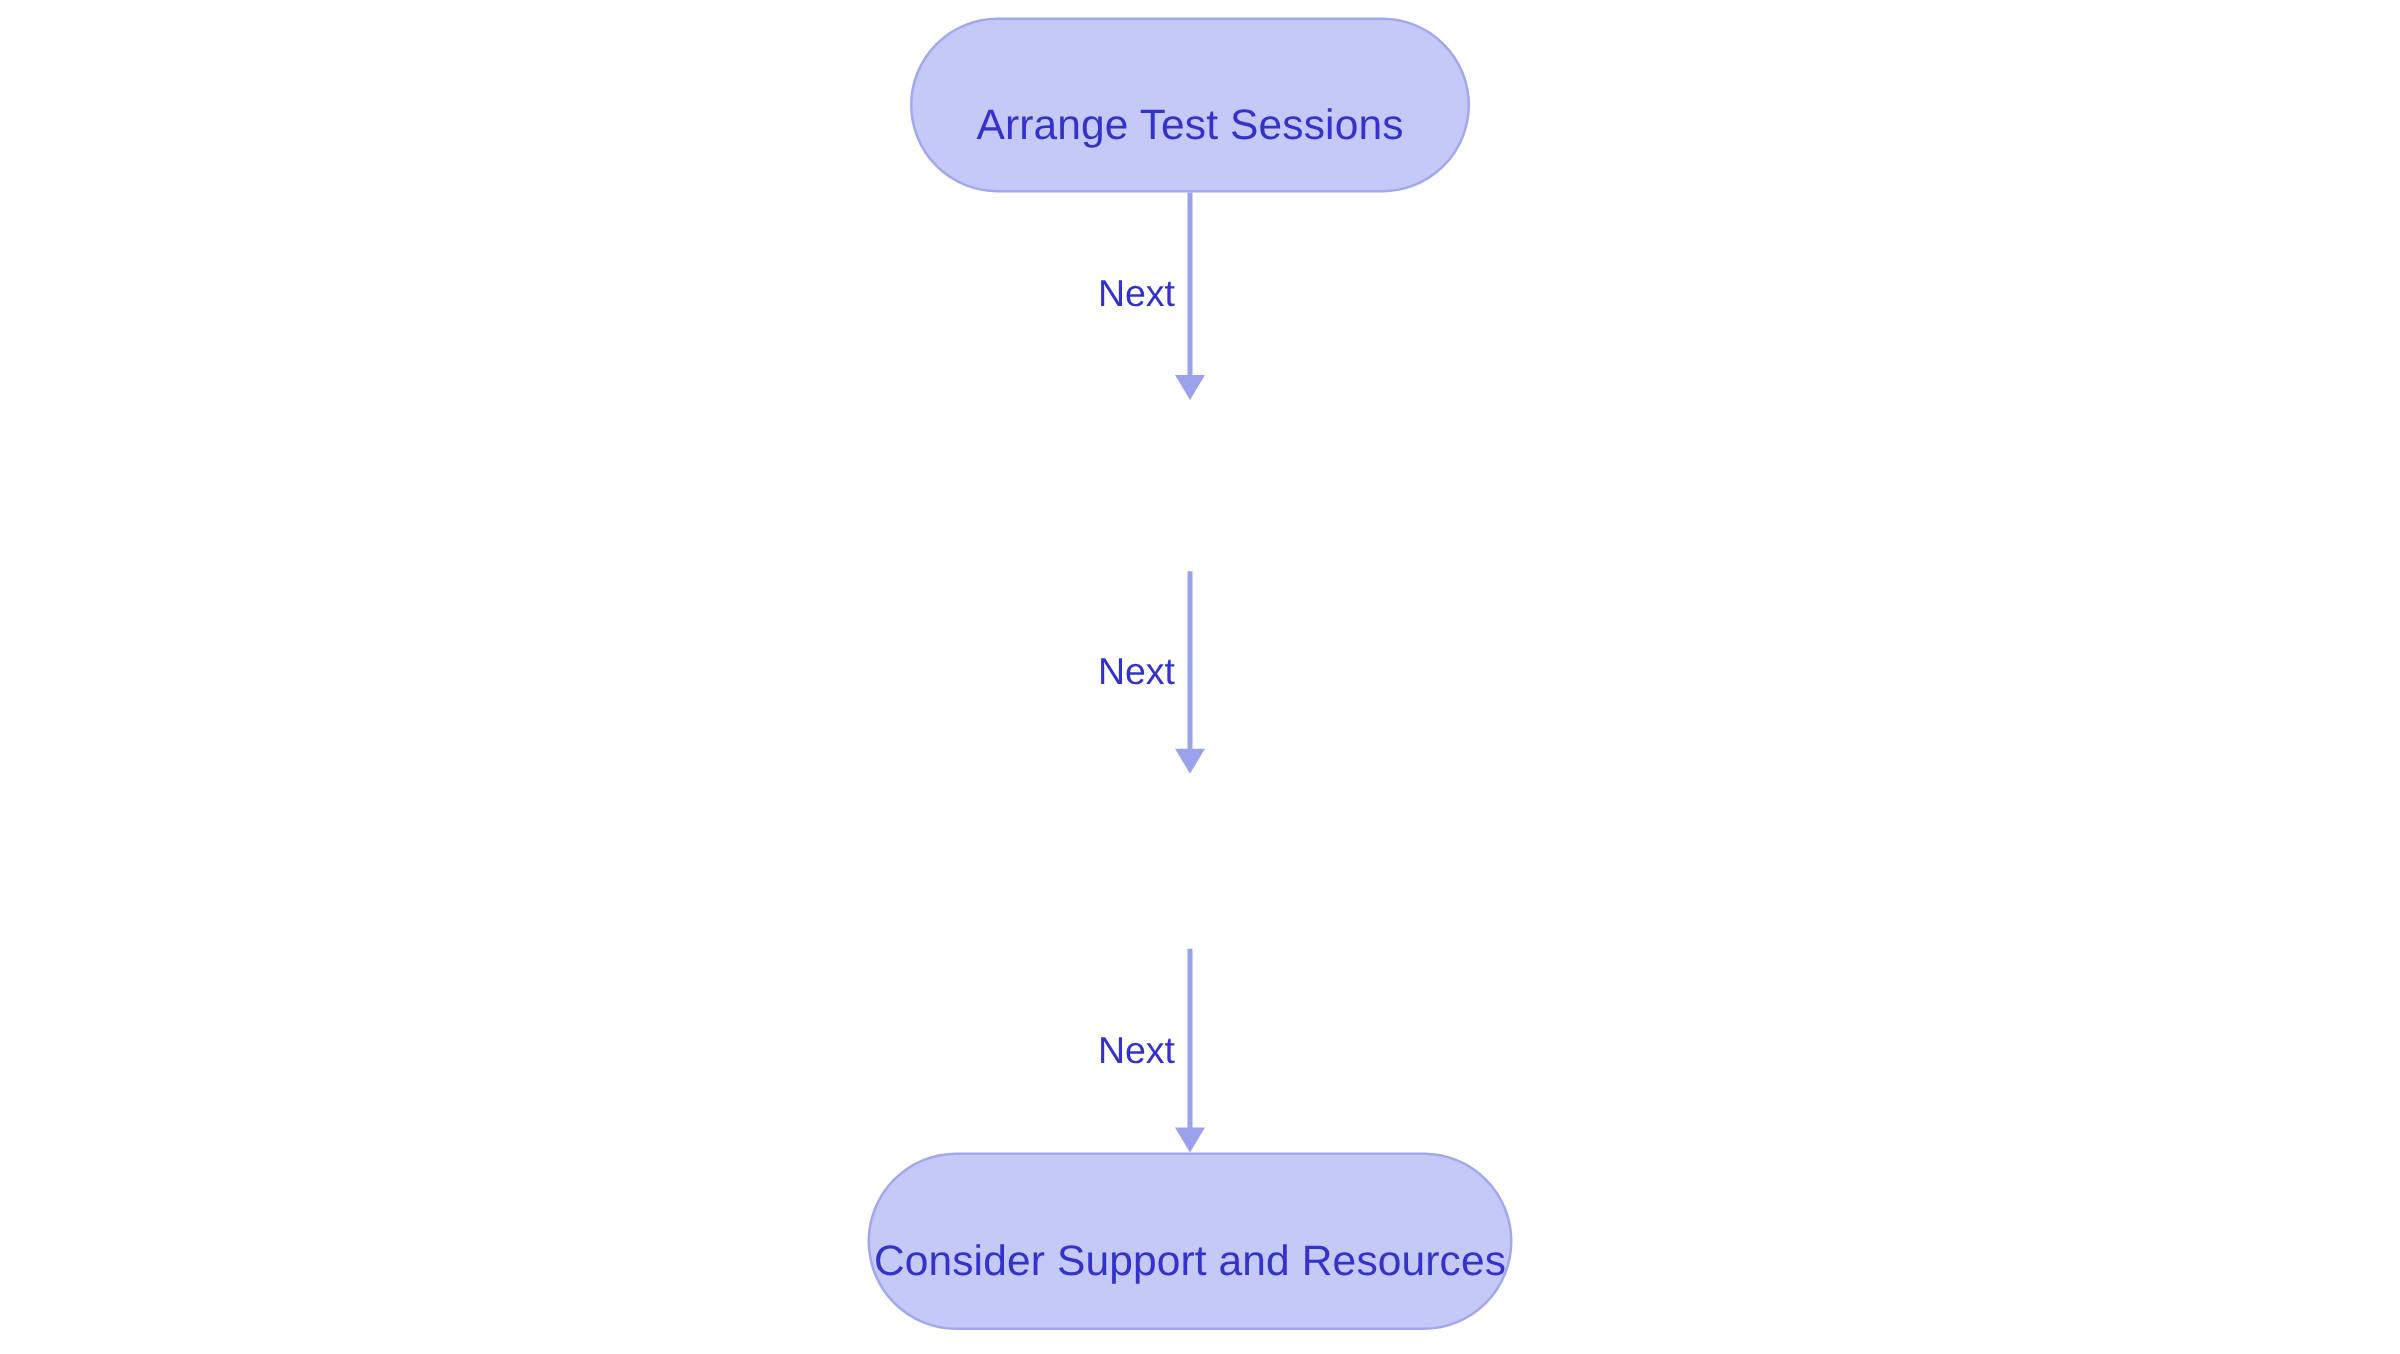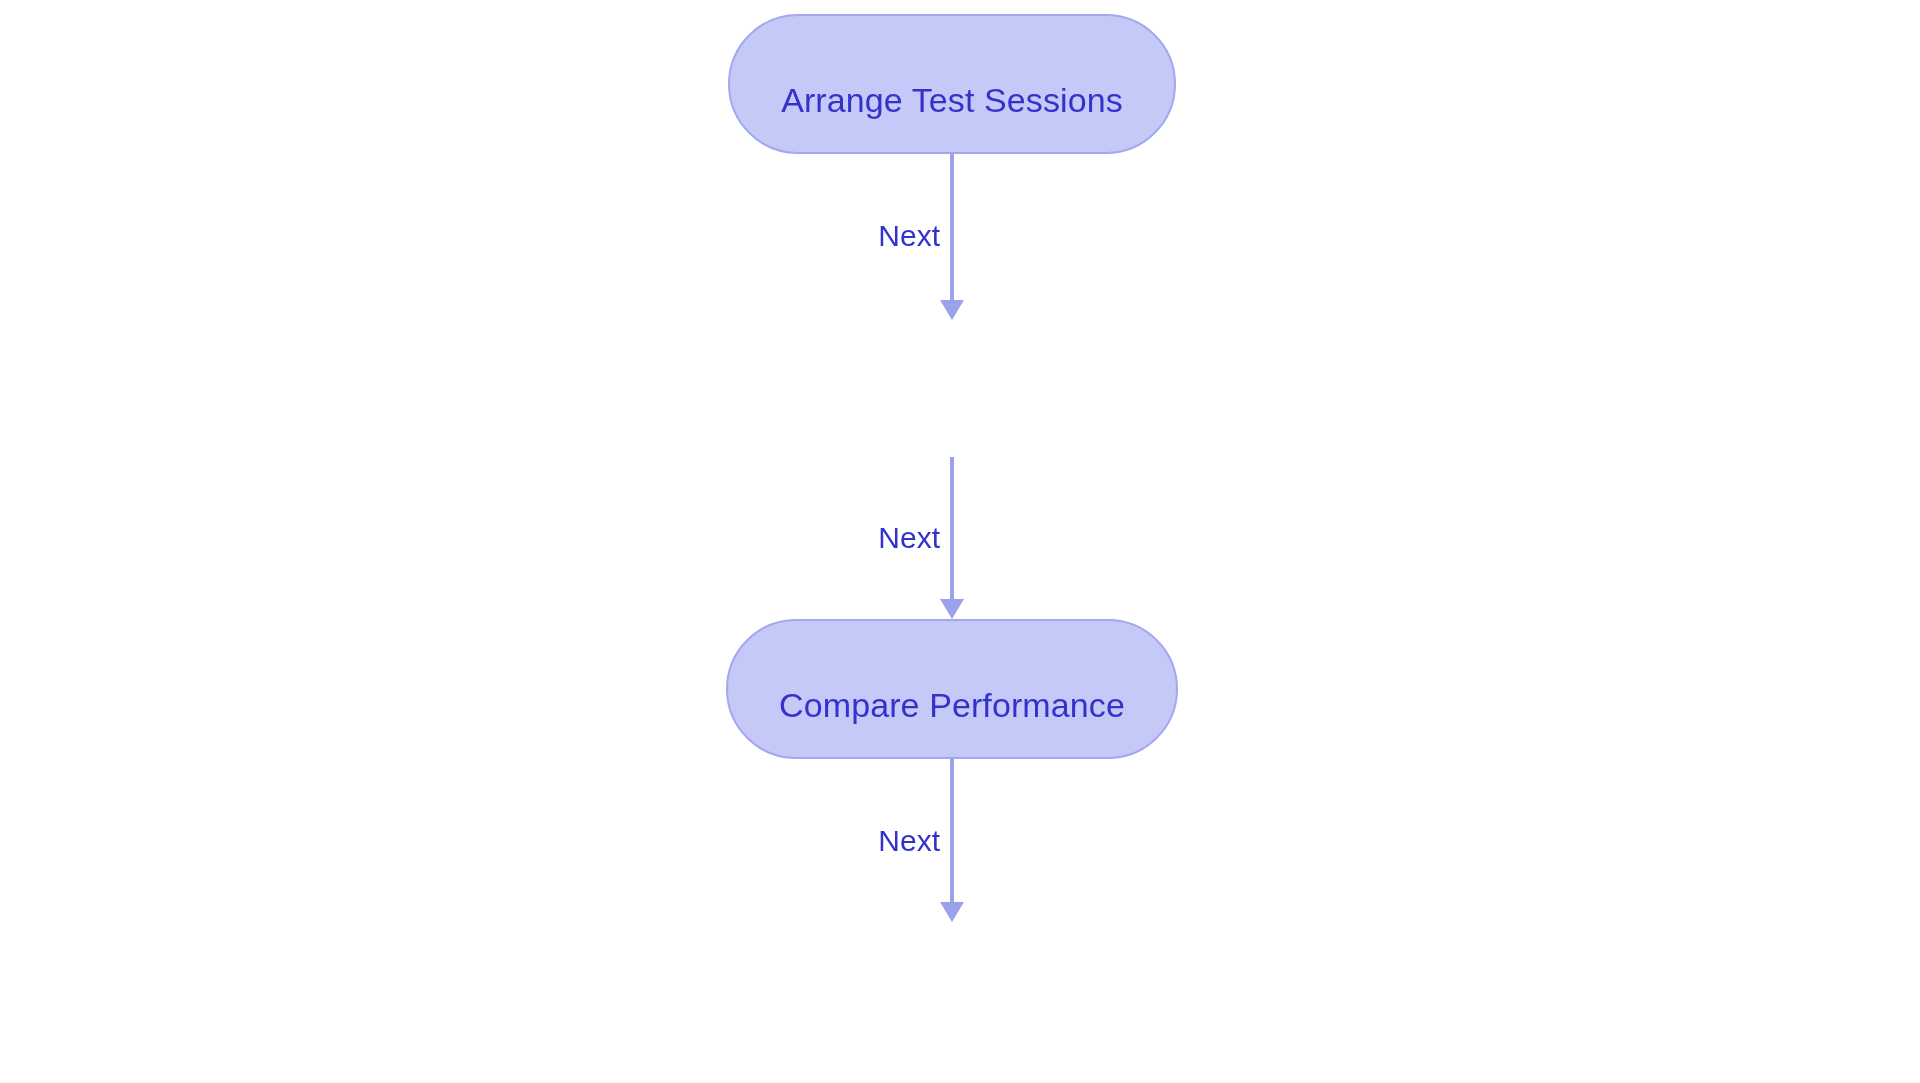--- a/index.html
+++ b/index.html
@@ -114,18 +114,18 @@
       <polygon points="48,143 72,143 60,163" fill="#9ba2ec"></polygon>
     </svg>
     <span class="edge-label">Next</span>
   </div>
 
   <div class="node" id="node-0">
     <span class="node-label">Arrange Test Sessions</span>
   </div>
 
 
-  <div class="node" id="node-2">
-    <span class="node-label">Compare Performance</span>
+
+  <div class="node" id="node-3">
+    <span class="node-label">Consider Support and Resources</span>
   </div>
-
 
 </div>
 
 </body></html>

